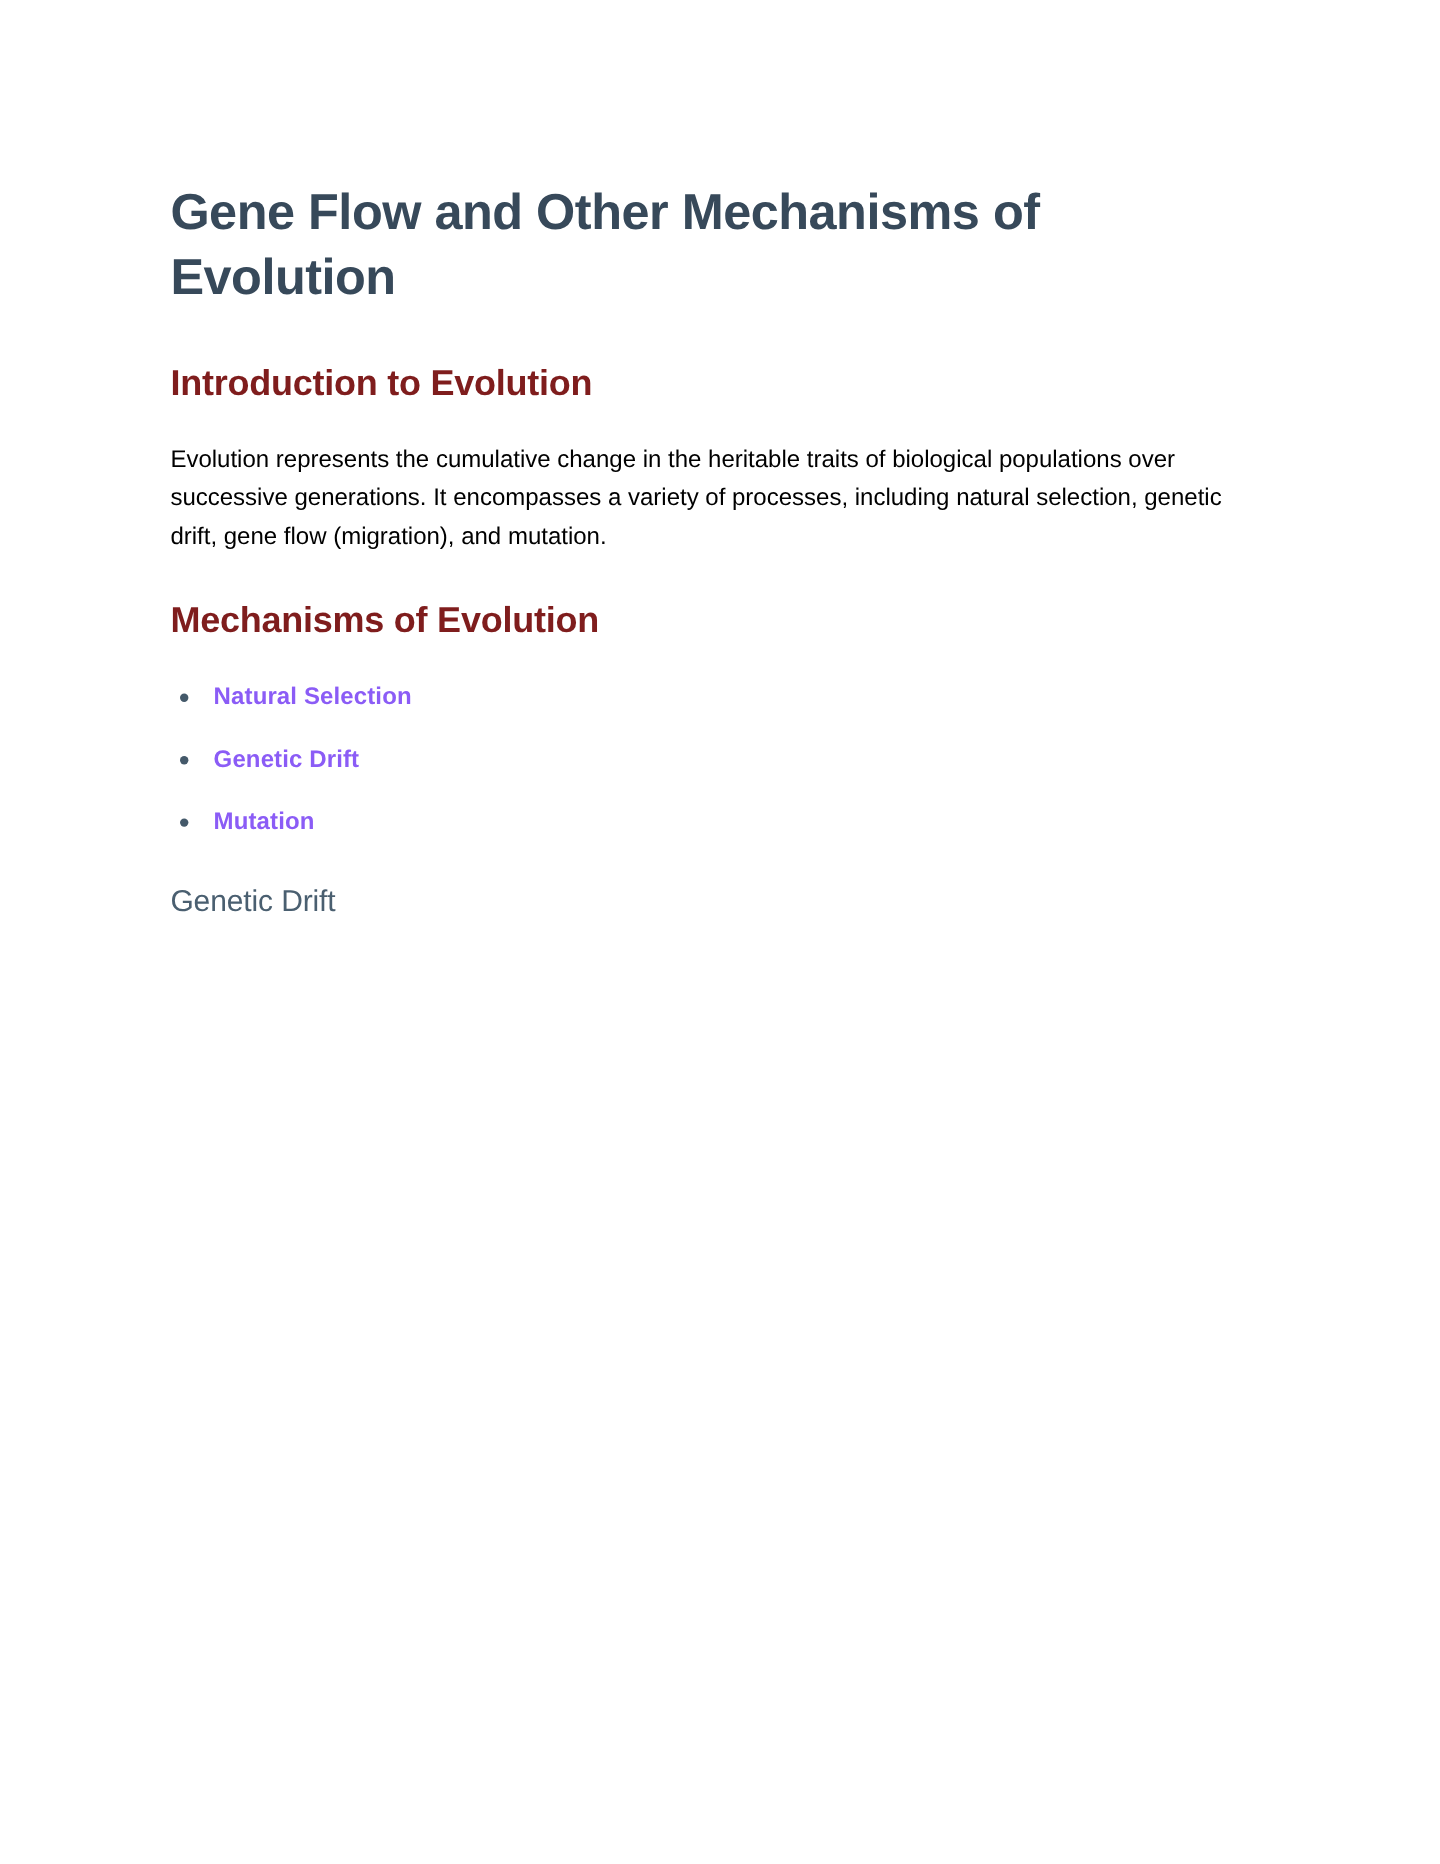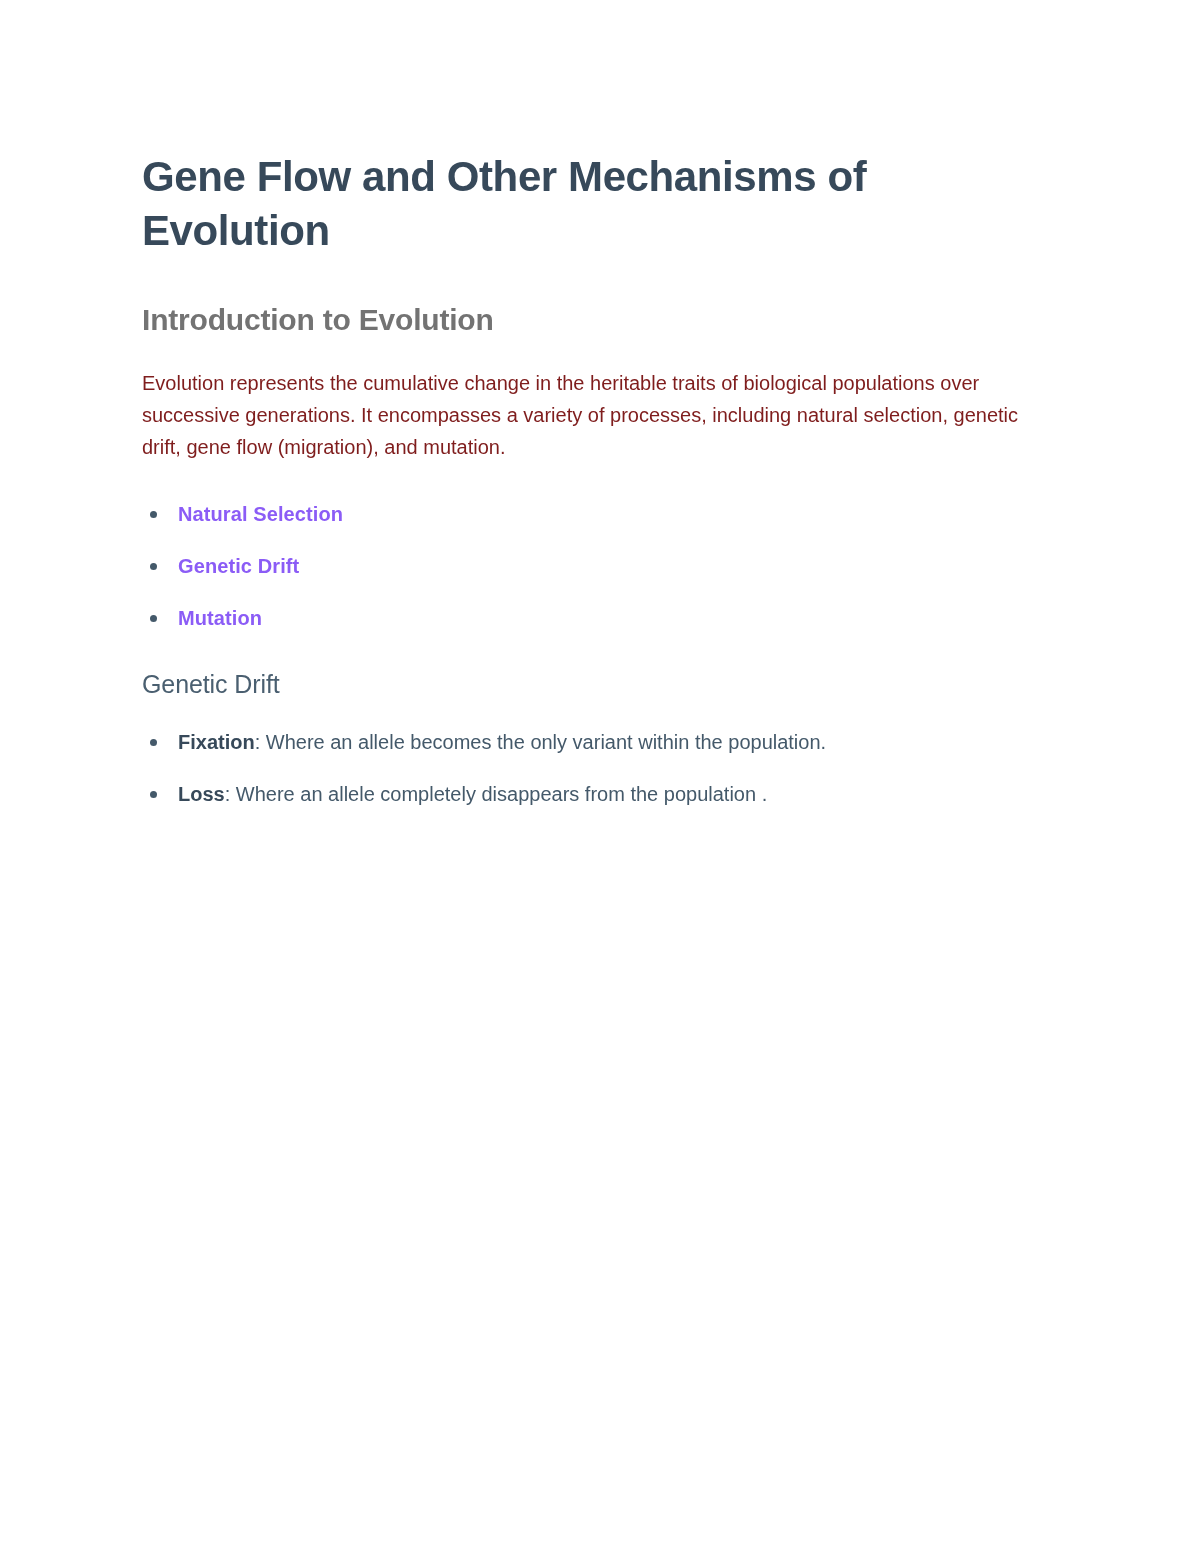--- a/index.html
+++ b/index.html
@@ -25,36 +25,36 @@
     line-height: 1.28;
     font-weight: bold;
     color: #37495a;
     margin: 0 0 42px 0;
     letter-spacing: -0.4px;
   }
   h2.section-heading {
     font-size: 30px;
     line-height: 1.3;
     font-weight: bold;
-    color: #737373;
+    color: #7f1d1d;
     margin: 4px 0 28px 0;
     letter-spacing: -0.2px;
   }
   h3.sub-heading {
     font-size: 25px;
     line-height: 1.3;
     font-weight: normal;
     color: #4a5f70;
     margin: 0 0 26px 0;
     letter-spacing: -0.1px;
   }
   p.body-text {
     font-size: 20px;
     line-height: 1.62;
-    color: #7f1d1d;
+    color: #000000;
     margin: 0 0 34px 0;
   }
   ul.bullet-list {
     list-style: none;
     margin: 0 0 34px 0;
     padding: 0;
   }
   ul.bullet-list li {
     position: relative;
     font-size: 20px;
@@ -91,30 +91,27 @@
 <body>
 
 <div class="page">
 
   <h1 class="doc-title">Gene Flow and Other Mechanisms of Evolution</h1>
 
   <h2 class="section-heading">Introduction to Evolution</h2>
 
   <p class="body-text">Evolution represents the cumulative change in the heritable traits of biological populations over successive generations. It encompasses a variety of processes, including natural selection, genetic drift, gene flow (migration), and mutation.</p>
 
+  <h2 class="section-heading">Mechanisms of Evolution</h2>
 
 
   <ul class="bullet-list bold-items list-gap">
     <li>Natural Selection</li>
     <li>Genetic Drift</li>
     <li>Mutation</li>
   </ul>
 
   <h3 class="sub-heading">Genetic Drift</h3>
 
 
-  <ul class="bullet-list list-gap">
-    <li><span class="term">Fixation</span><span>: Where an allele becomes the only variant within the population.</span></li>
-    <li><span class="term">Loss</span><span>: Where an allele completely disappears from the population .</span></li>
-  </ul>
 
 
 </div>
 
 </body></html>

